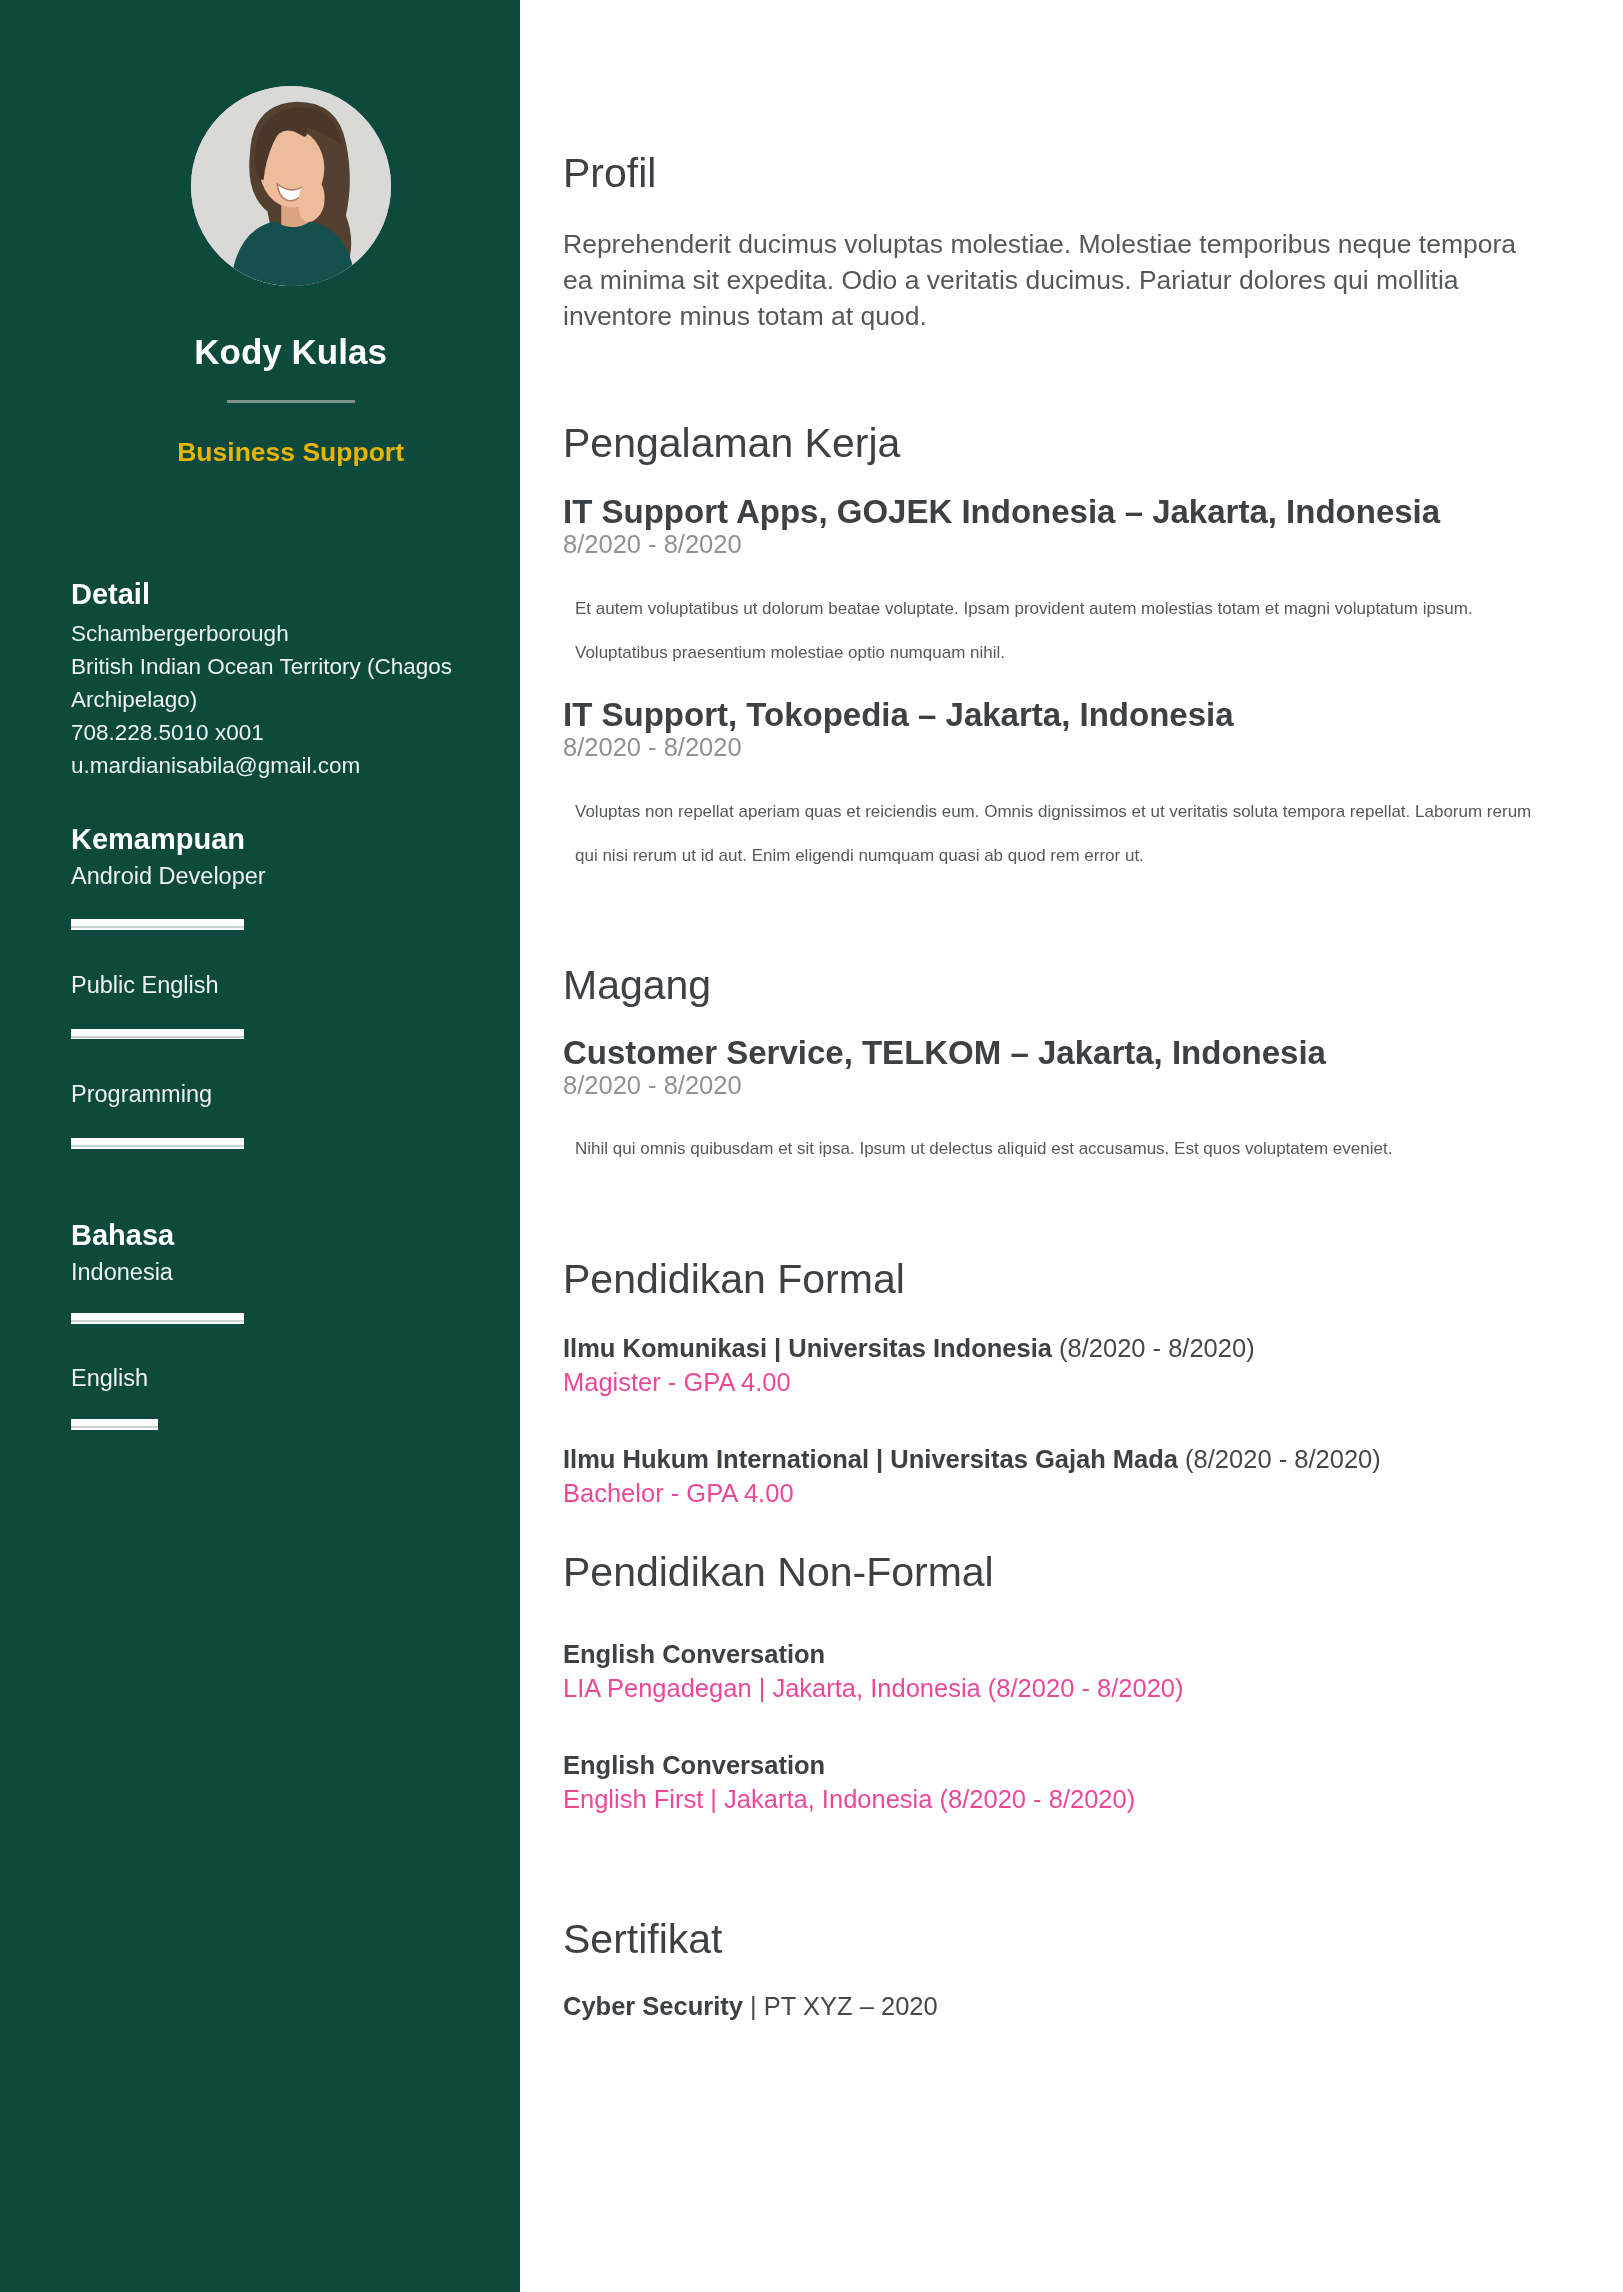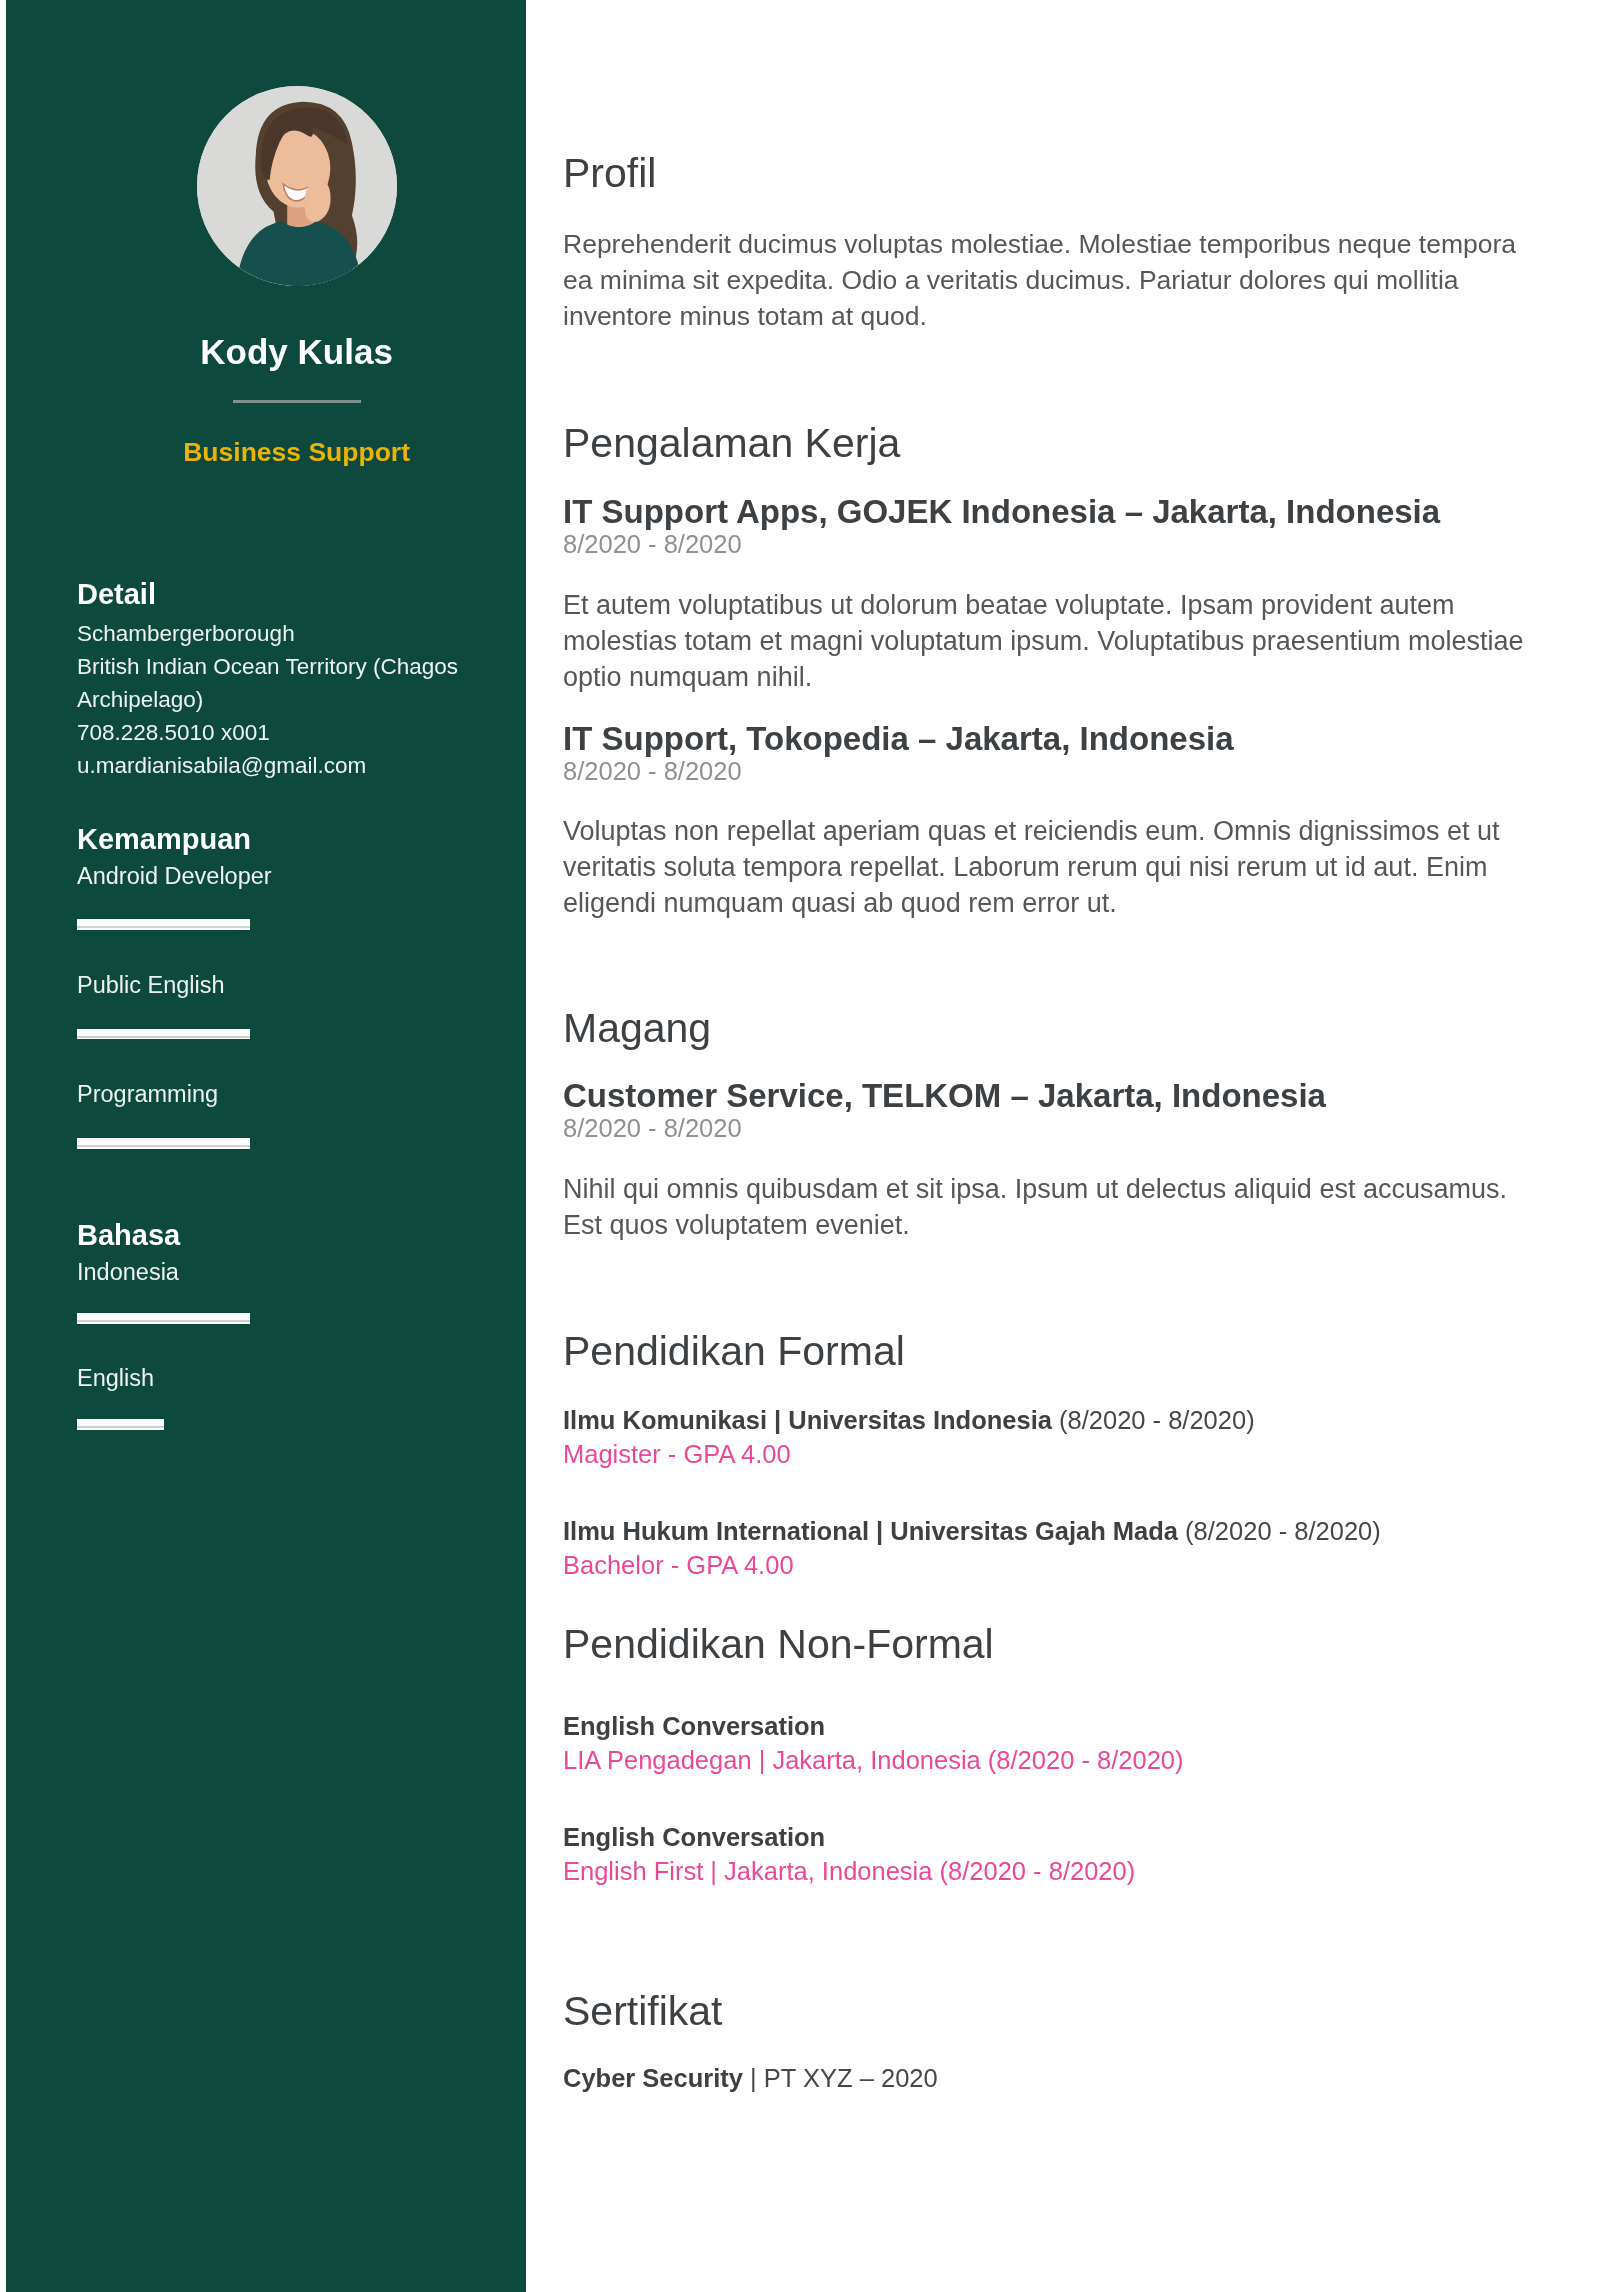--- a/index.html
+++ b/index.html
@@ -6,21 +6,21 @@
   .page{
     position:relative;
     width:1623px;height:2293px;
     background:#ffffff;
     font-family:"Liberation Sans", sans-serif;
     overflow:hidden;
     margin:0 auto;
   }
   
   .sidebar{
-    position:absolute;left:6px;top:0;bottom:0;
+    position:absolute;left:0;top:0;bottom:0;
     width:520px;
     background:#0d493d;
     box-sizing:border-box;
     padding:0 9.8px 0 71px;
     color:#ffffff;
   }
   .photo-wrap{
     width:200px;height:200px;border-radius:50%;
     overflow:hidden;margin:86px auto 0 auto;
     background:#d9d9d7;
@@ -83,21 +83,21 @@
     font-size:33px;line-height:33px;font-weight:bold;color:#3d4144;
   }
   .entry-title.gap31{margin-top:30px;}
   .entry-title.gap24{margin-top:23.5px;}
   .entry-title.gap30{margin-top:29px;}
   .entry-date{
     font-size:25.5px;line-height:33px;color:#8f9193;
   }
   .entry-body{
     margin-top:25.5px;max-width:985px;
-    font-size:27px;line-height:36px;color:#55585a;
+    font-size:17px;line-height:44px;color:#55585a;margin-left:12px;
   }
   .edu-title{
     font-size:25.5px;line-height:35px;color:#45484b;
   }
   .edu-title .bold{font-weight:bold;color:#3d4144;}
   .edu-title.gap31{margin-top:30px;}
   .edu-title.gap36{margin-top:43px;}
   .edu-sub{
     font-size:25.5px;line-height:33px;color:#ec4899;
   }

